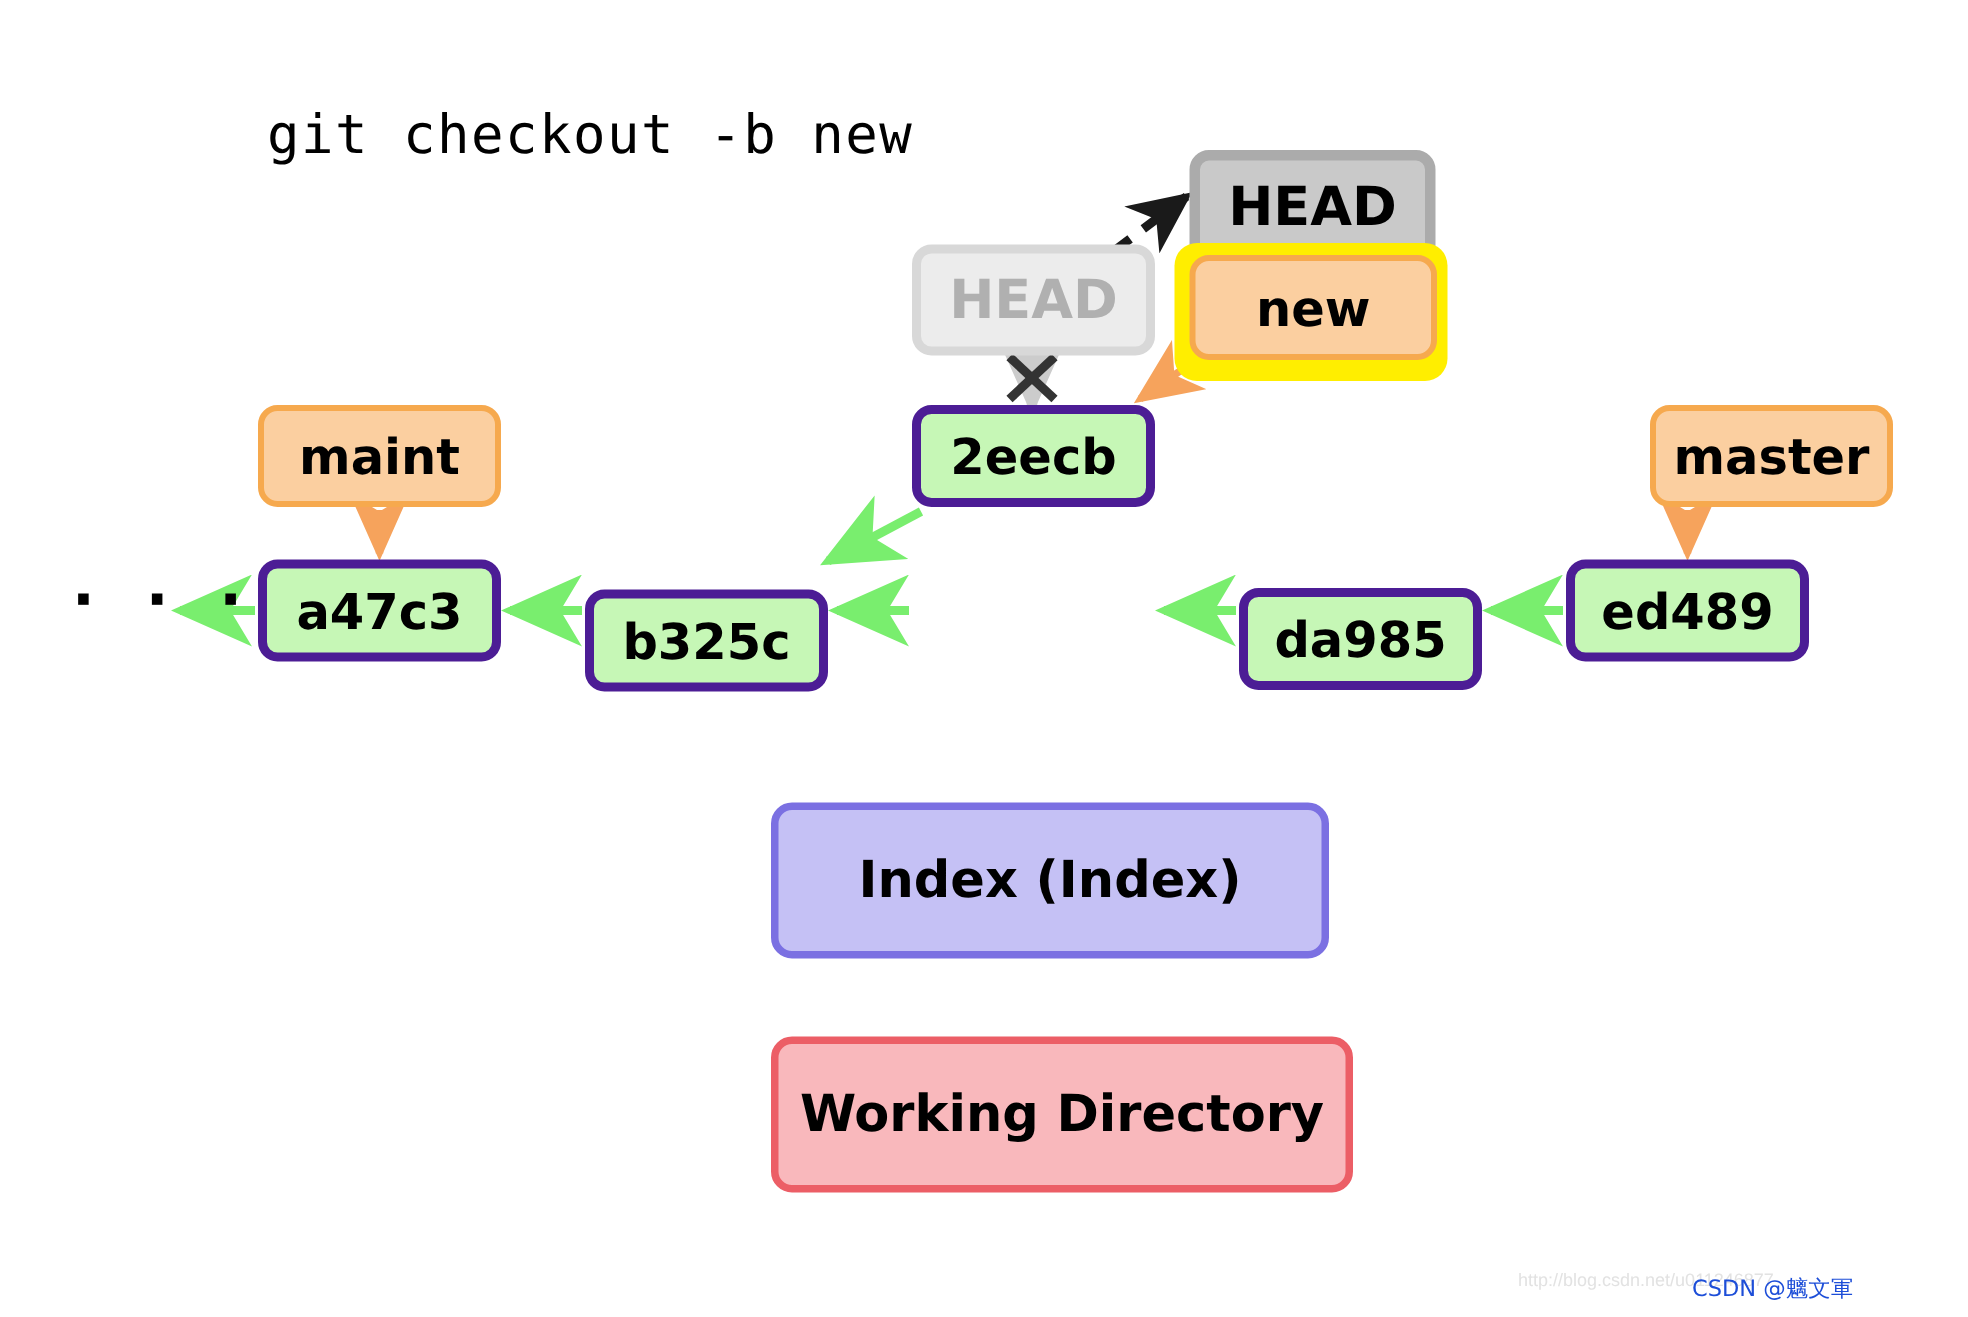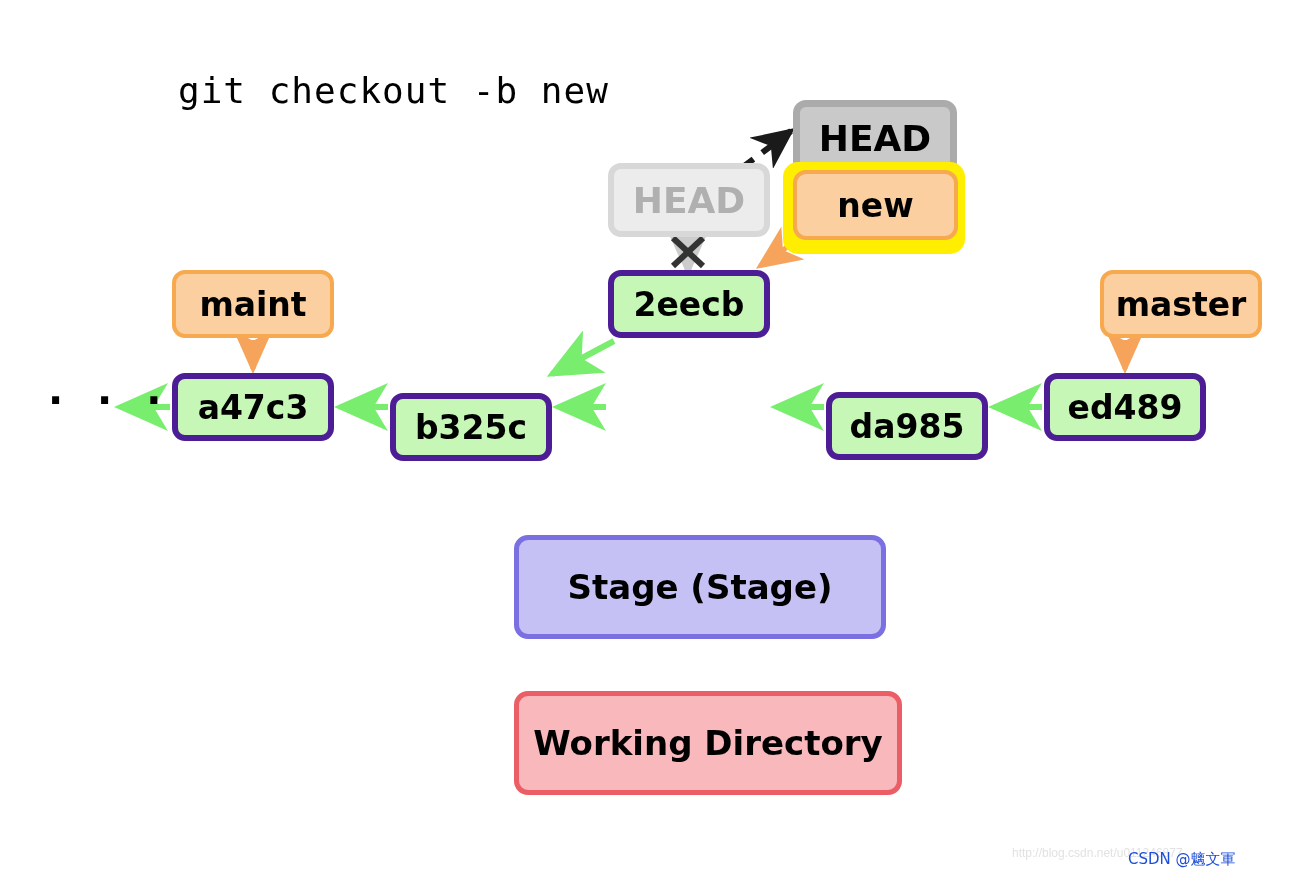--- a/index.html
+++ b/index.html
@@ -227,20 +227,20 @@
   <div class="node branch" style="left:1076px; top:270px;margin-left:24px;">master</div>
 
   <div class="node head-ghost" style="left:608px; top:163px;">HEAD</div>
 
   <div class="node head-active" style="left:793px; top:100px;">HEAD</div>
 
   <div class="highlight" style="left:783px; top:162px; width:182px; height:92px;"></div>
 
   <div class="node branch" style="left:793px; top:170px; width:165px; height:70px;">new</div>
 
-  <div class="node stage-box" style="left:514px; top:535px;">Stage (Stage)</div>
+  <div class="node stage-box" style="left:514px; top:535px;">Index (Index)</div>
 
   <div class="node workdir-box" style="left:514px; top:691px;">Working Directory</div>
 
   <div class="watermark-url">http://blog.csdn.net/u011246877</div>
   <div class="watermark-user">CSDN @魑文軍</div>
 
 </div>
 
 </body></html>

